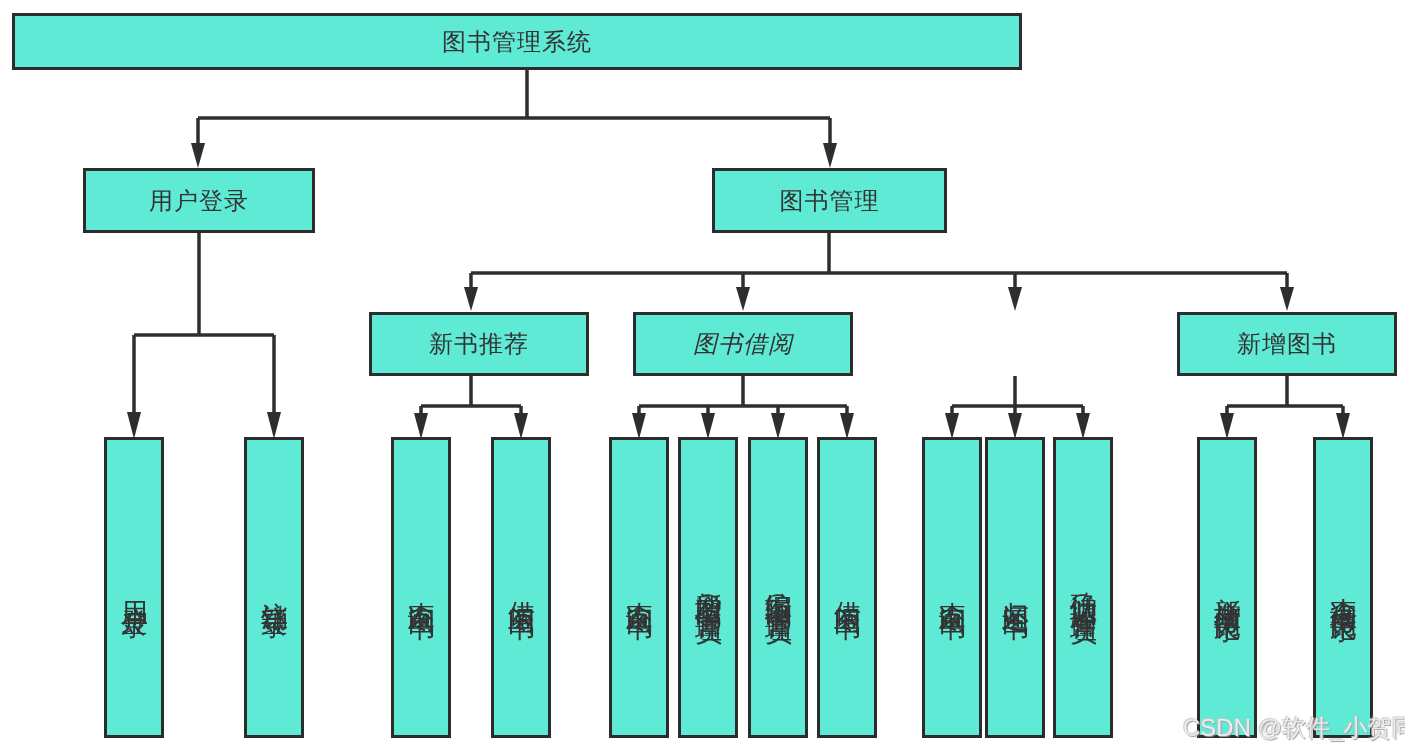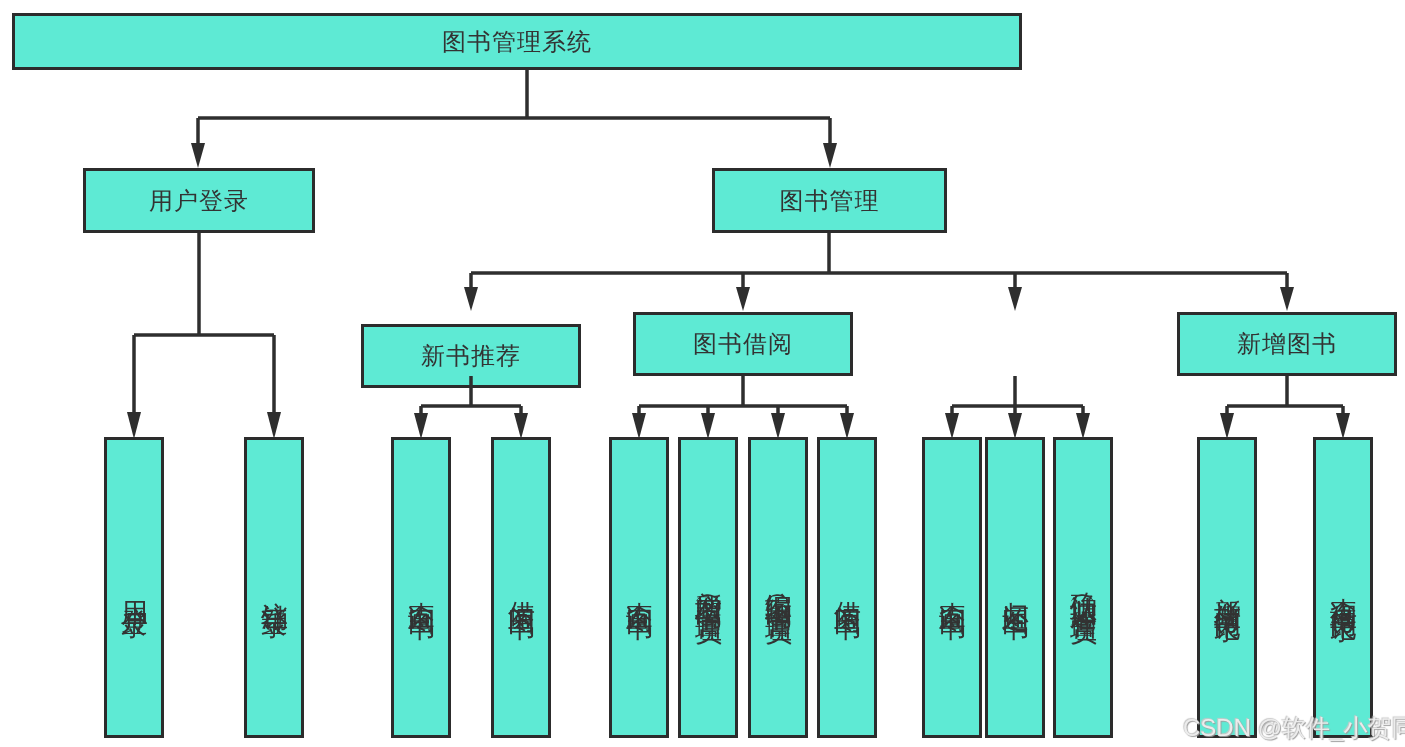--- a/index.html
+++ b/index.html
@@ -37,22 +37,22 @@
 
   .node.h-label { font-size: 24px; letter-spacing: 1px; }
 
   .node.root   { left: 12px;  top: 13px;  width: 1010px; height: 57px; }
 
   .node.lvl2   { top: 168px; height: 65px; }
   .node.user-login { left: 83px;  width: 232px; }
   .node.book-mgmt  { left: 712px; width: 235px; }
 
   .node.lvl3   { top: 312px; height: 64px; width: 220px; }
-  .node.new-book-rec   { left: 361px; margin-top: 12px;  }
-  .node.book-borrow    { left: 633px;  }
+  .node.new-book-rec   { left: 369px;  }
+  .node.book-borrow    { left: 633px; font-style: italic;  }
   .node.current-borrow { left: 905px;  }
   .node.borrow-records { left: 1177px; }
 
   .node.leaf { top: 437px; width: 60px; height: 301px; }
   .node.leaf span {
     writing-mode: vertical-rl;
     text-orientation: mixed;
     font-size: 27px;
     letter-spacing: 4px;
     white-space: nowrap;

